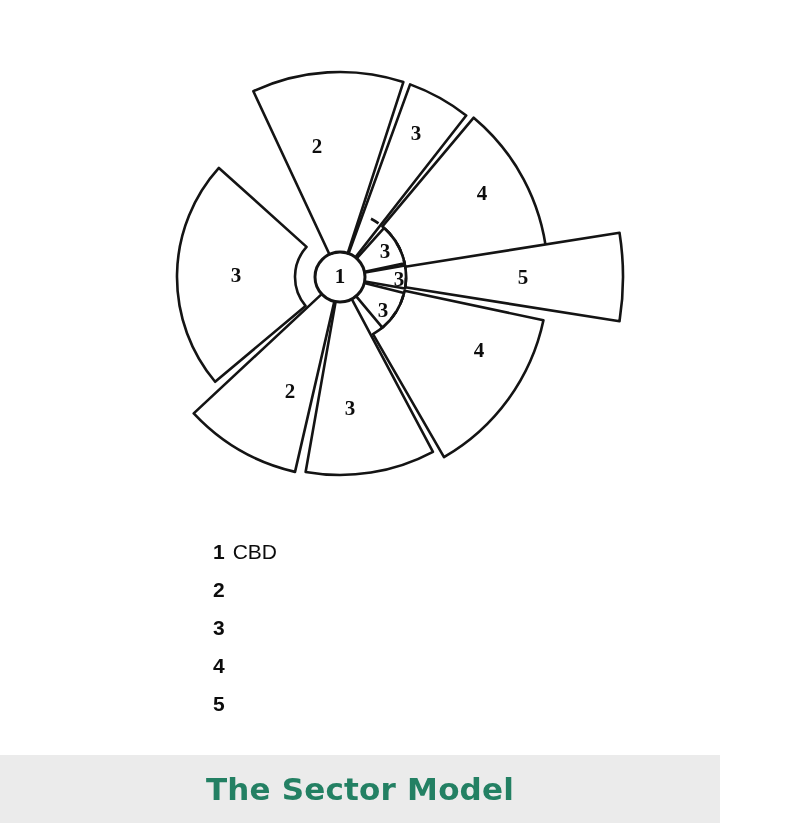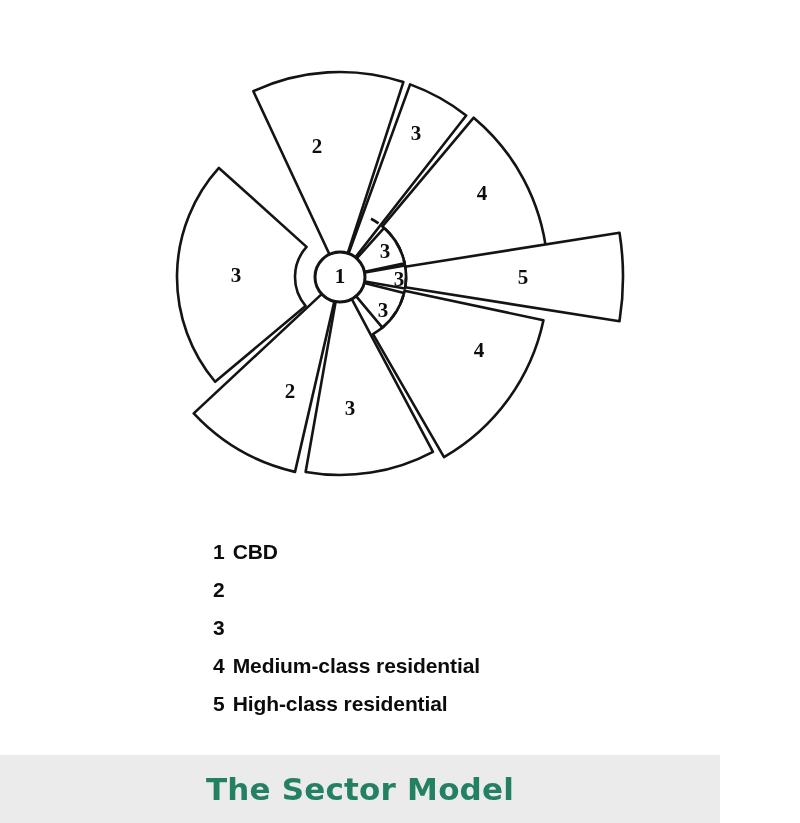--- a/index.html
+++ b/index.html
@@ -71,21 +71,21 @@
   }
   .legend-key {
     font-family: "Liberation Sans", sans-serif;
     font-weight: bold;
     font-size: 21px;
     color: #0c0c0c;
     margin-right: 8px;
   }
   .legend-label {
     font-family: "Liberation Sans", sans-serif;
-    font-weight: bold;
+    font-weight: normal;
     font-size: 21px;
     color: #0c0c0c;
     letter-spacing: -0.1px;
   }
   #footer-band {
     position: absolute;
     left: 0;
     top: 755px;
     width: 720px;
     height: 68px;
@@ -192,25 +192,23 @@
       <span class="legend-label">CBD</span>
     </div>
     <div class="legend-row">
       <span class="legend-key">2</span>
     </div>
     <div class="legend-row">
       <span class="legend-key">3</span>
     </div>
     <div class="legend-row">
       <span class="legend-key">4</span>
-      <span class="legend-label">Medium-class residential</span>
     </div>
     <div class="legend-row">
       <span class="legend-key">5</span>
-      <span class="legend-label">High-class residential</span>
     </div>
   </div>
 
   <div id="footer-band">
     <div id="footer-title">The Sector Model</div>
   </div>
 
 </div>
 
 </body></html>

